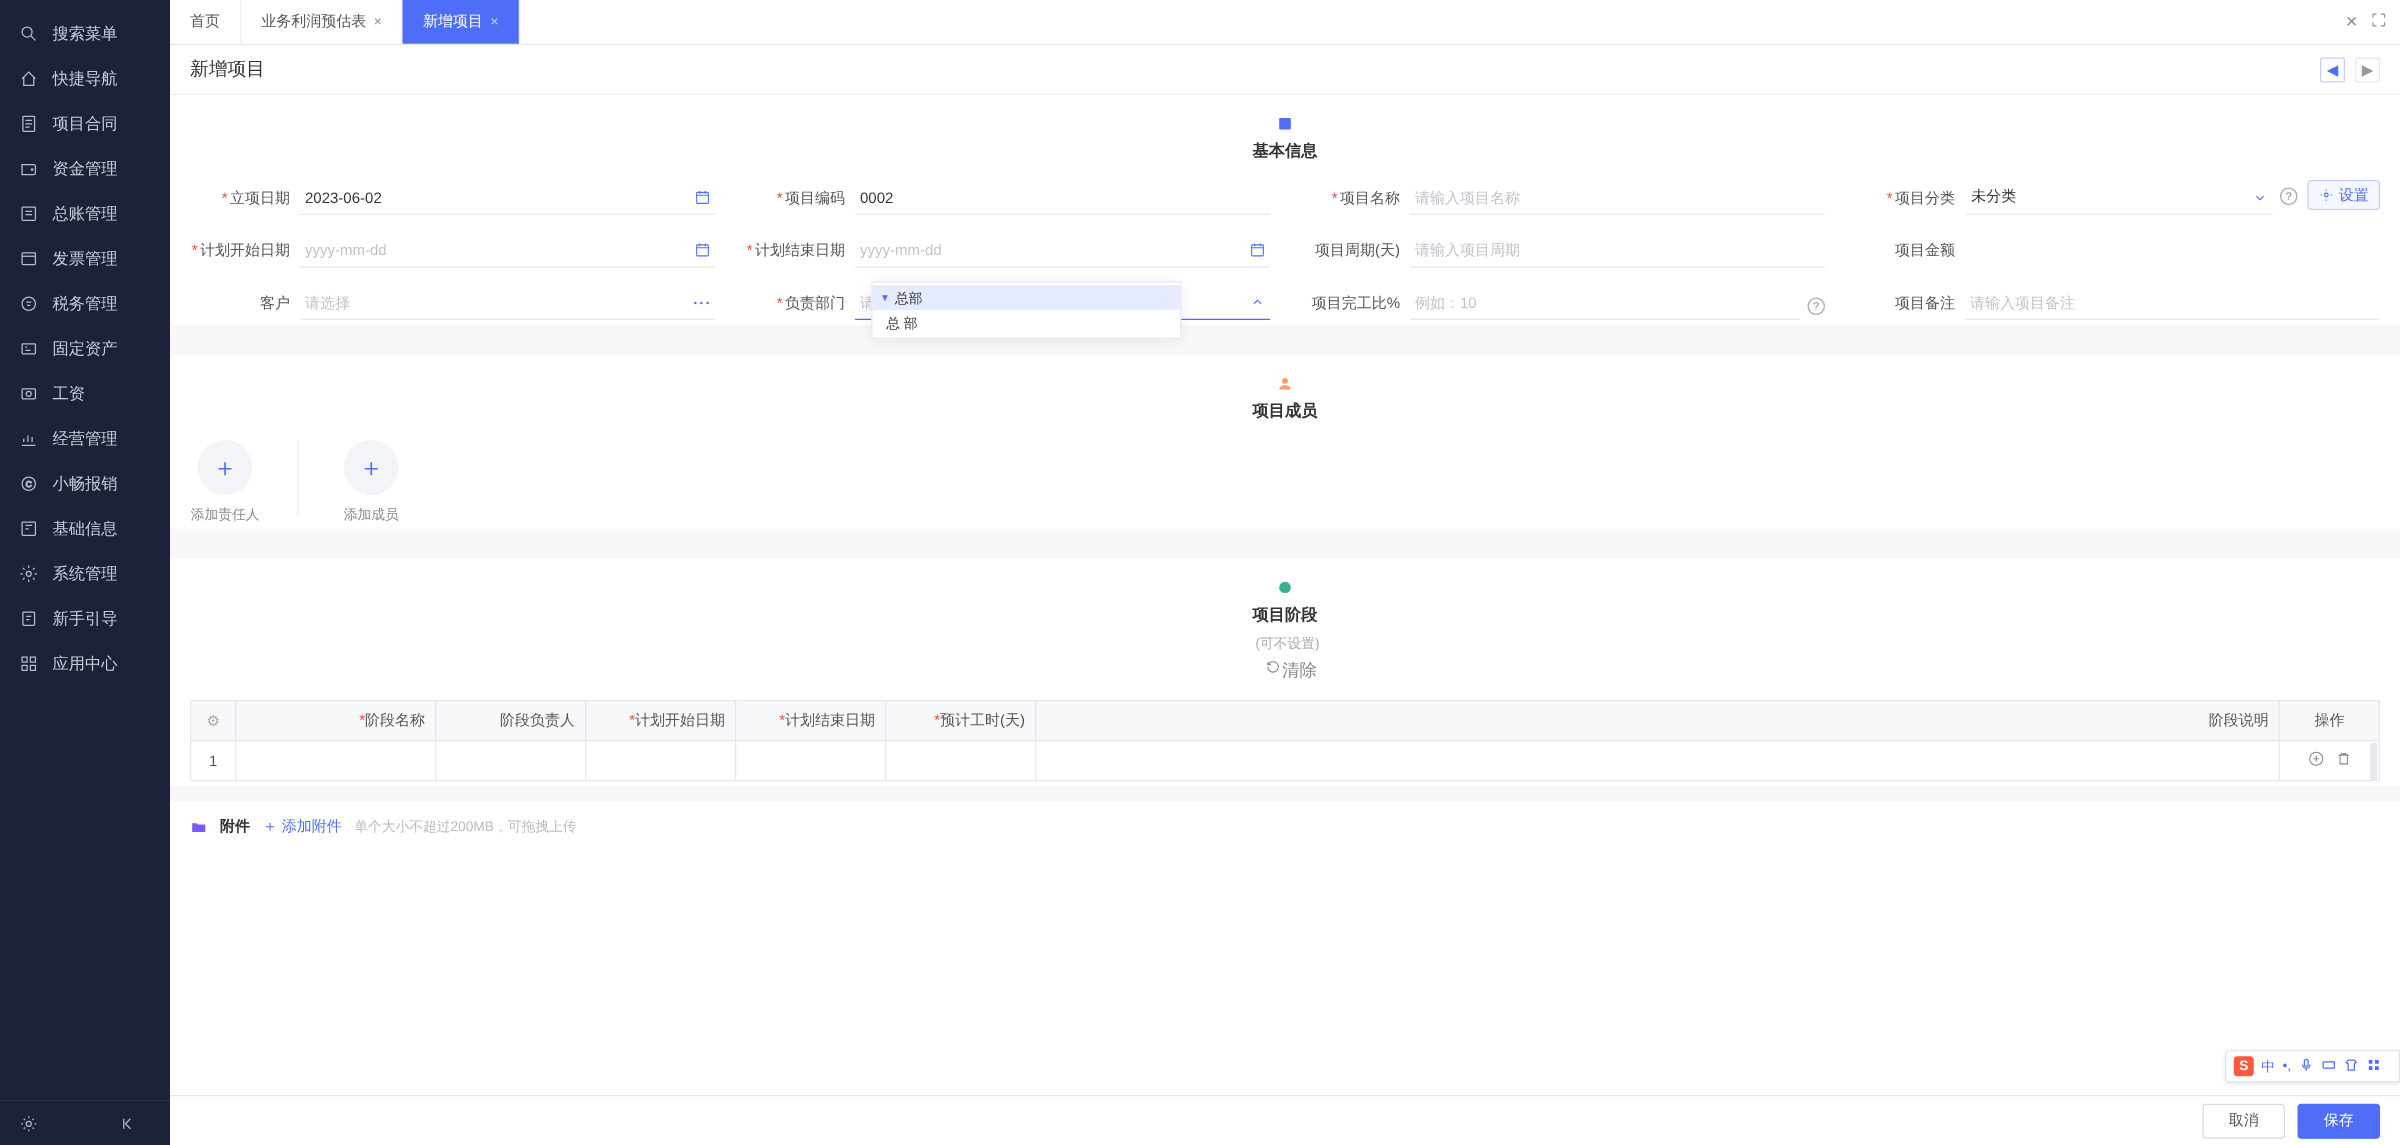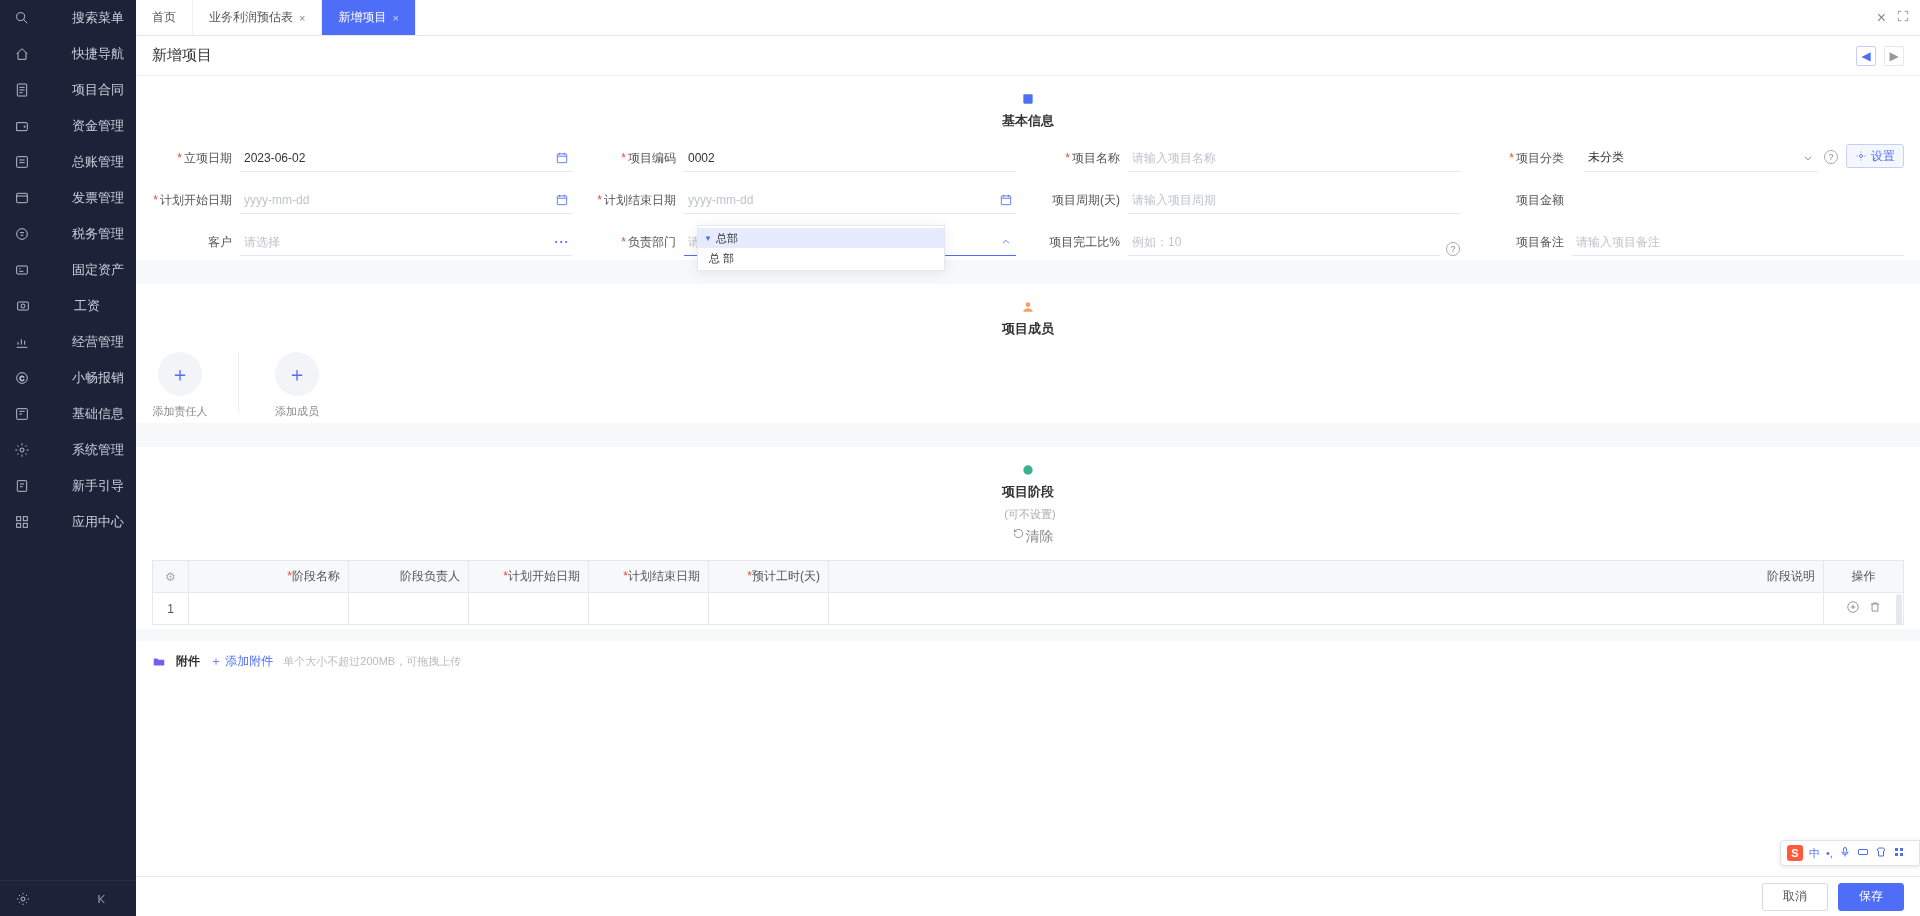--- a/index.html
+++ b/index.html
@@ -2,21 +2,21 @@
 <html><head>
 <meta charset="utf-8">
 <style>
 * { box-sizing: border-box; margin: 0; padding: 0; }
 body { font-family: "Microsoft YaHei", -apple-system, sans-serif; font-size: 12px; color: #333; background: #fff; overflow: hidden; }
 .app { display: flex; height: 916px; width: 1920px; }
 
 
 .sidebar { width: 136px; background: #1d2239; color: #c9cdd8; display: flex; flex-direction: column; }
 .sidebar-top { flex: 1; }
-.sidebar-item { display: flex; align-items: center; height: 36px; padding: 0 14px; cursor: pointer; font-size: 13px; white-space: nowrap; gap: 32px; }
+.sidebar-item { display: flex; align-items: flex-end; height: 36px; padding: 0 14px; cursor: pointer; font-size: 13px; white-space: nowrap; }
 .sidebar-icon { width: 18px; height: 18px; margin-right: 10px; display: inline-flex; align-items: center; justify-content: center; opacity: 0.9; }
 .sidebar-icon svg { width: 16px; height: 16px; fill: none; stroke: currentColor; stroke-width: 1.5; }
 .sidebar-bottom { height: 36px; display: flex; align-items: center; justify-content: space-between; padding: 0 14px; border-top: 1px solid rgba(255,255,255,0.06); }
 
 
 .main { flex: 1; display: flex; flex-direction: column; position: relative; }
 
 
 .tabs-row { height: 36px; border-bottom: 1px solid #e5e7eb; display: flex; align-items: stretch; }
 .tab { display: flex; align-items: center; padding: 12px 16px; font-size: 12px; color: #555; cursor: pointer; border-right: 1px solid #f0f0f0; white-space: nowrap; }
@@ -321,21 +321,21 @@
           </div>
           <div class="form-item">
             <label class="form-label"><span class="req">*</span><span>项目名称</span></label>
             <div class="form-control">
               <input class="input" placeholder="请输入项目名称" style="">
             </div>
           </div>
           <div class="form-item">
             <label class="form-label"><span class="req">*</span><span>项目分类</span></label>
             <div class="category-wrap" style="flex:1;margin-left:8px">
-              <div class="form-control" style="margin-left:12px">
+              <div class="form-control" style="margin-left:1px">
                 <input class="input" value="未分类" style="">
                 <span class="input-icon">
                     <svg viewBox="0 0 24 24">
                       <path d="m7 10 5 5 5-5"></path>
                     </svg>
                   </span>
               </div>
               <span class="help-icon">?</span>
               <span class="settings-btn">
                 <svg width="12" height="12" viewBox="0 0 24 24" fill="none" stroke="currentColor" stroke-width="1.8">
@@ -394,21 +394,21 @@
               <input class="input" style="border-bottom-color: rgb(79, 110, 247);" placeholder="请选择">
               <span class="input-icon">
                   <svg viewBox="0 0 24 24">
                     <path d="m7 14 5-5 5 5"></path>
                   </svg>
                 </span>
             </div>
           </div>
           <div class="form-item">
             <label class="form-label"><span>项目完工比%</span></label>
-            <div class="form-control" style="display:flex;align-items:flex-end">
+            <div class="form-control" style="display:flex;align-items:center">
               <input class="input" style="flex: 1 1 0%;" placeholder="例如：10">
               <span class="help-icon" style="margin-top:6px">?</span>
             </div>
           </div>
           <div class="form-item">
             <label class="form-label"><span>项目备注</span></label>
             <div class="form-control">
               <input class="input" placeholder="请输入项目备注" style="">
             </div>
           </div>

